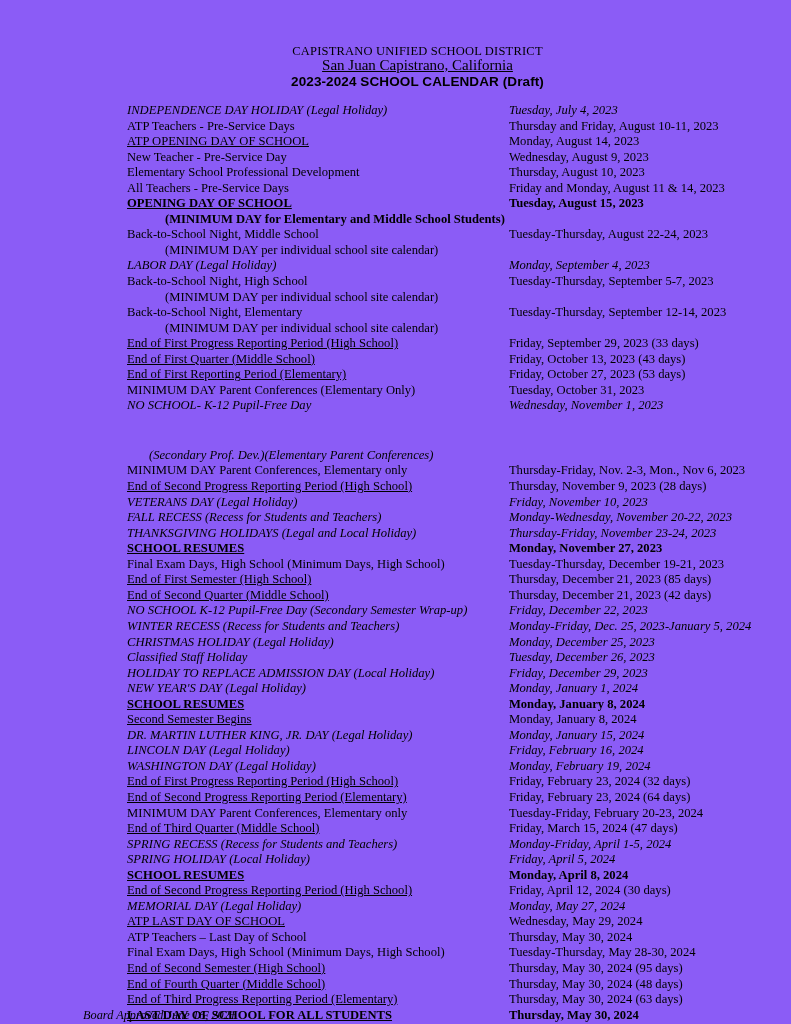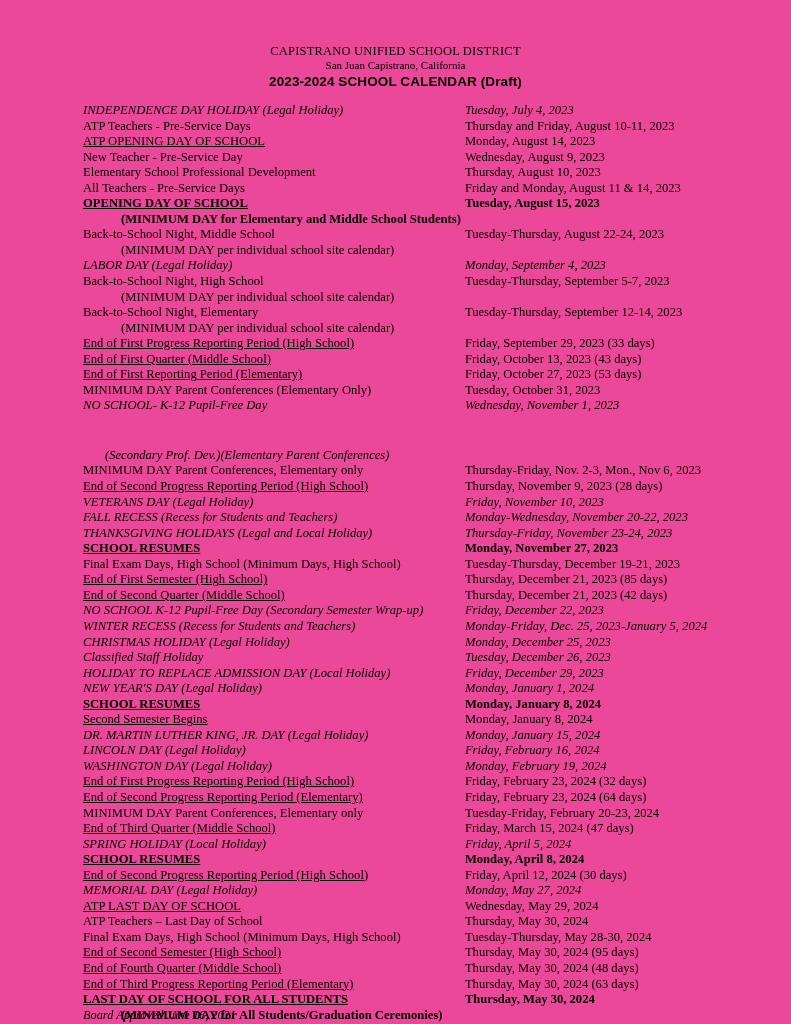--- a/index.html
+++ b/index.html
@@ -10,37 +10,39 @@
   }
   body {
     font-family: "Liberation Serif", "DejaVu Serif", serif;
     color: #000000;
   }
   .page {
     position: relative;
     width: 791px;
     height: 1024px;
     margin: 0 auto;
-    background: #ec4899;
+    background: #8b5cf6;
     box-sizing: border-box;
     overflow: hidden;
+    padding-left: 44px;
   }
   
   .doc-header {
     text-align: center;
     padding-top: 44px;
   }
   .district-name {
     font-size: 12.5px;
     letter-spacing: 0.2px;
     line-height: 14px;
   }
   .district-city {
-    font-size: 11px;
+    font-size: 15px;
     line-height: 14px;
+    text-decoration: underline;
   }
   .calendar-title {
     font-family: "Liberation Sans", "DejaVu Sans", sans-serif;
     font-weight: bold;
     font-size: 13.5px;
     line-height: 18px;
     margin-top: 1px;
     letter-spacing: 0.1px;
   }
   
@@ -270,20 +272,24 @@
         </tr>
         <tr>
           <td class="c-event"><span class="t ">MINIMUM DAY Parent Conferences, Elementary only</span></td>
           <td class="c-date"><span class="t ">Tuesday-Friday, February 20-23, 2024</span></td>
         </tr>
         <tr>
           <td class="c-event"><span class="t uline">End of Third Quarter (Middle School)</span></td>
           <td class="c-date"><span class="t ">Friday, March 15, 2024 (47 days)</span></td>
         </tr>
         <tr>
+          <td class="c-event"><span class="t ital">SPRING RECESS (Recess for Students and Teachers)</span></td>
+          <td class="c-date"><span class="t ital">Monday-Friday, April 1-5, 2024</span></td>
+        </tr>
+        <tr>
           <td class="c-event"><span class="t ital">SPRING HOLIDAY (Local Holiday)</span></td>
           <td class="c-date"><span class="t ital">Friday, April 5, 2024</span></td>
         </tr>
         <tr>
           <td class="c-event"><span class="t bold uline">SCHOOL RESUMES</span></td>
           <td class="c-date"><span class="t bold">Monday, April 8, 2024</span></td>
         </tr>
         <tr>
           <td class="c-event"><span class="t uline">End of Second Progress Reporting Period (High School)</span></td>
           <td class="c-date"><span class="t ">Friday, April 12, 2024 (30 days)</span></td>

